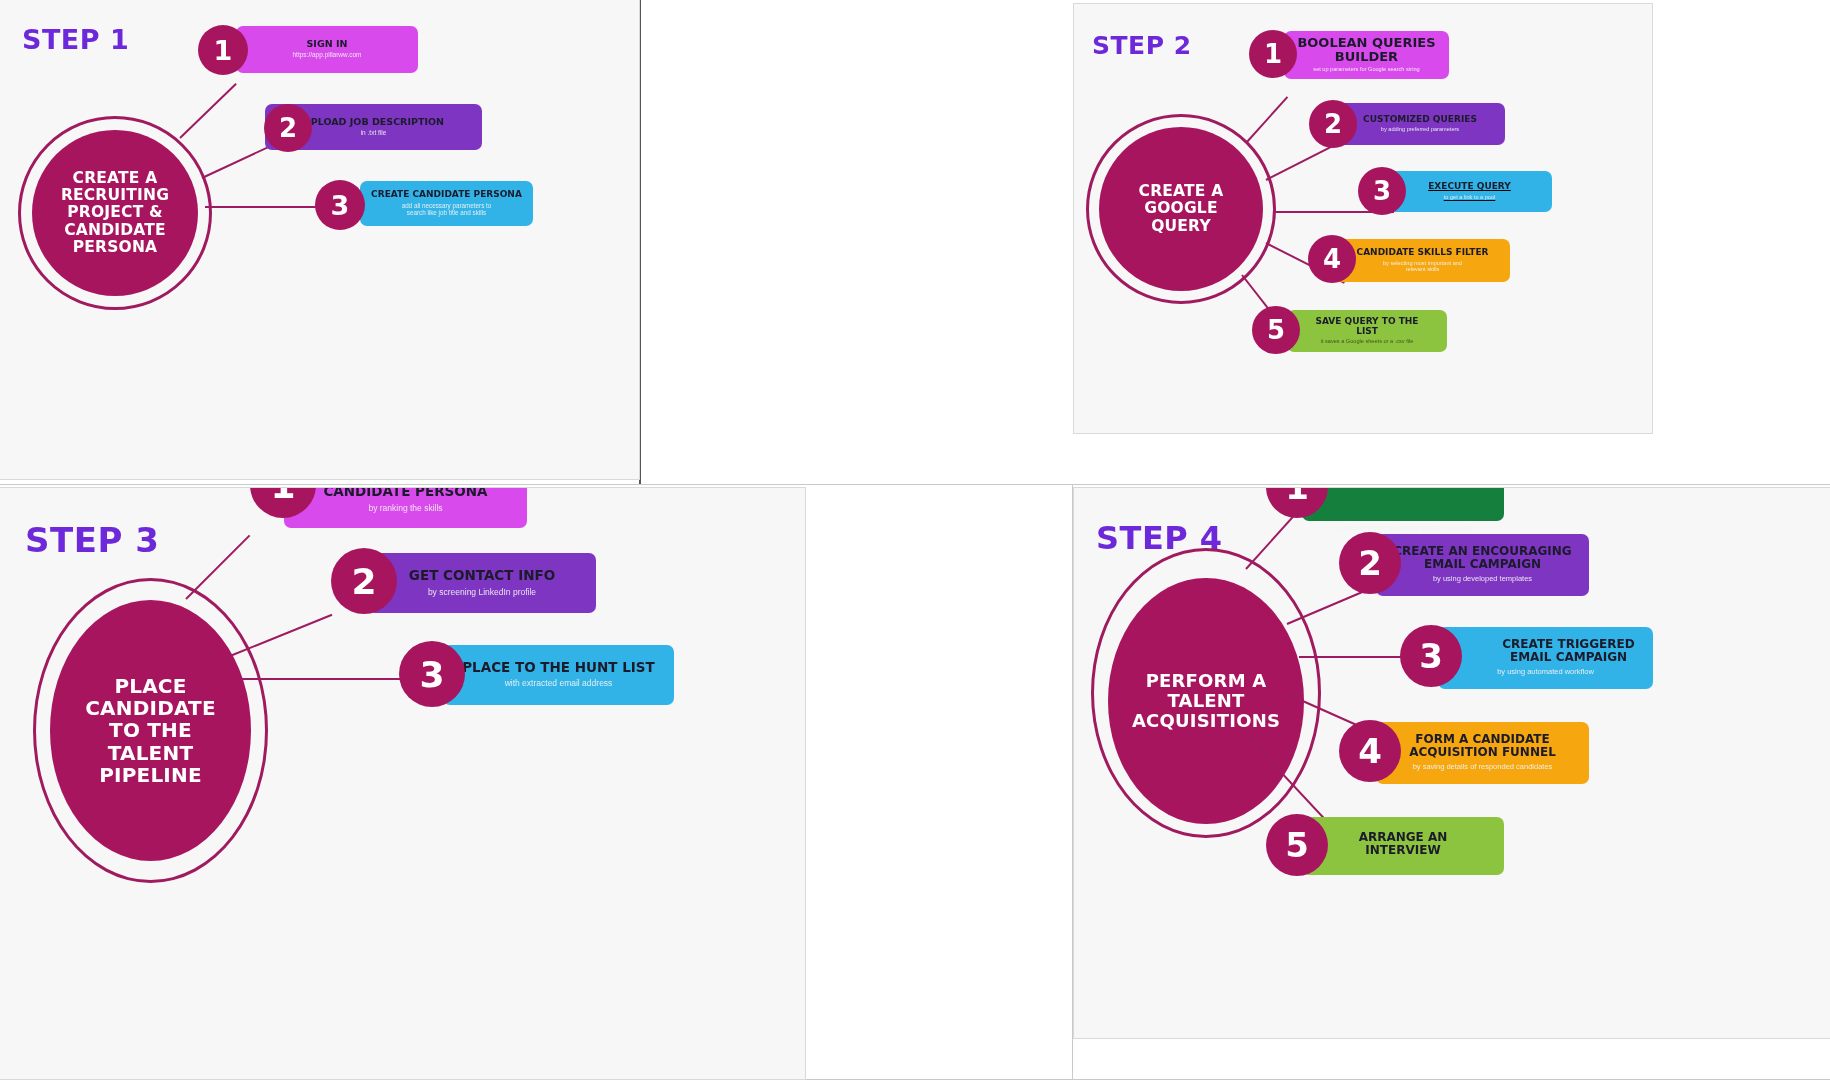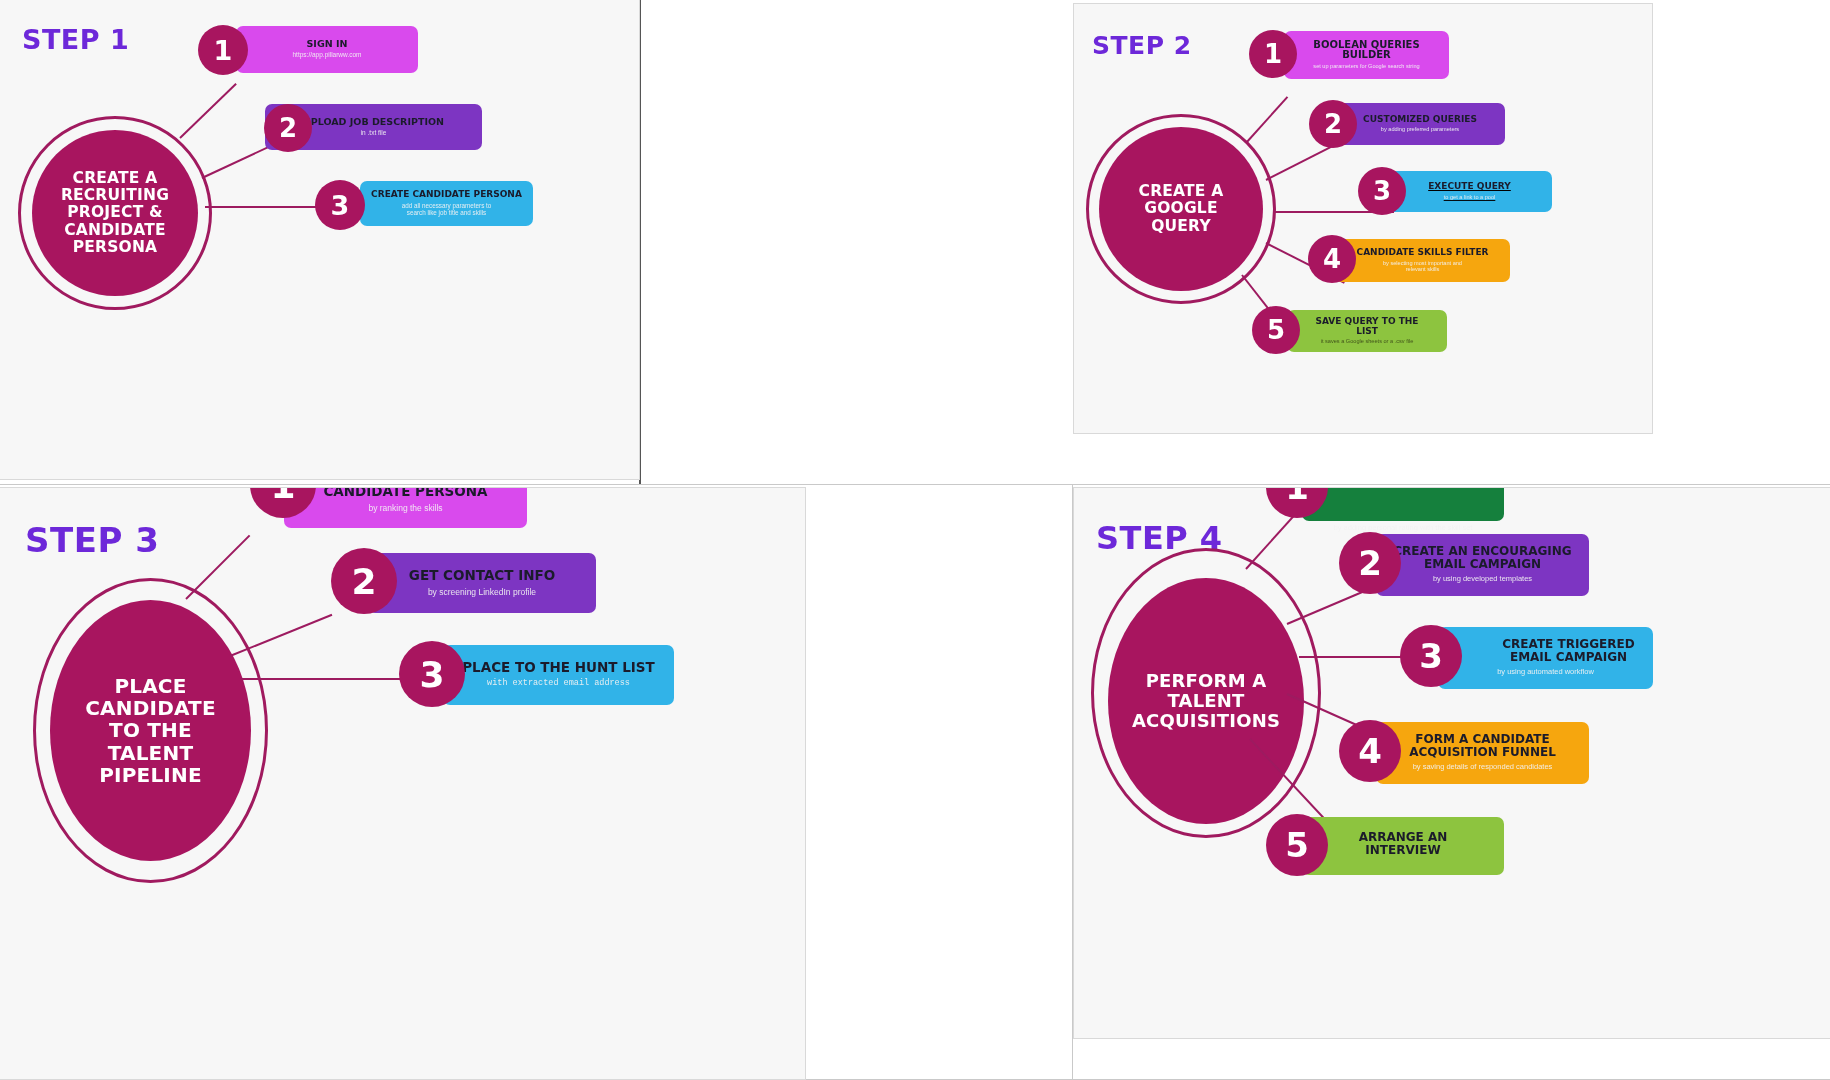--- a/index.html
+++ b/index.html
@@ -189,21 +189,21 @@
     </div>
 
     <div class="connector" style="left:172px; top:138px; width:62px; transform:rotate(-48deg);"></div>
     <div class="connector" style="left:192px; top:175px; width:78px; transform:rotate(-27deg);"></div>
     <div class="connector" style="left:200px; top:207px; width:120px; transform:rotate(0deg);"></div>
     <div class="connector" style="left:192px; top:238px; width:88px; transform:rotate(27deg);"></div>
     <div class="connector" style="left:168px; top:270px; width:88px; transform:rotate(52deg);"></div>
 
     <div class="item">
       <div class="bar" style="left:210px; top:27px; width:165px; height:48px; background:#d94aed;">
-        <div class="bar-title" style="font-size:10px;">BOOLEAN QUERIES BUILDER</div>
+        <div class="bar-title" style="font-size:13px;">BOOLEAN QUERIES BUILDER</div>
         <div class="bar-sub" style="font-size:5.6px; margin-top:2px;">set up parameters for Google search string</div>
       </div>
       <div class="num-circle" style="left:175px; top:26px; width:48px; height:48px; font-size:26px;">
         <span>1</span>
       </div>
     </div>
 
     <div class="item">
       <div class="bar" style="left:261px; top:99px; width:170px; height:42px; background:#7d35c2;">
         <div class="bar-title" style="font-size:9px;">CUSTOMIZED QUERIES</div>
@@ -282,21 +282,21 @@
         <div class="bar-sub" style="font-size:8.5px; margin-top:5px;">by screening LinkedIn profile</div>
       </div>
       <div class="num-circle" style="left:331px; top:60px; width:66px; height:66px; font-size:36px;">
         <span>2</span>
       </div>
     </div>
 
     <div class="item">
       <div class="bar" style="left:443px; top:157px; width:231px; height:60px; background:#31b3e8;">
         <div class="bar-title" style="font-size:13.5px;">PLACE TO THE HUNT LIST</div>
-        <div class="bar-sub" style="font-size:8.5px; margin-top:4px;font-family:Liberation Mono, monospace;">with extracted email address</div>
+        <div class="bar-sub" style="font-size:8.5px; margin-top:4px;">with extracted email address</div>
       </div>
       <div class="num-circle" style="left:399px; top:153px; width:66px; height:66px; font-size:36px;">
         <span>3</span>
       </div>
     </div>
   </div>
 
   <div class="panel" id="panel-4">
     <div class="step-title" style="left:22px; top:31px; font-size:32px;">STEP 4</div>
 

